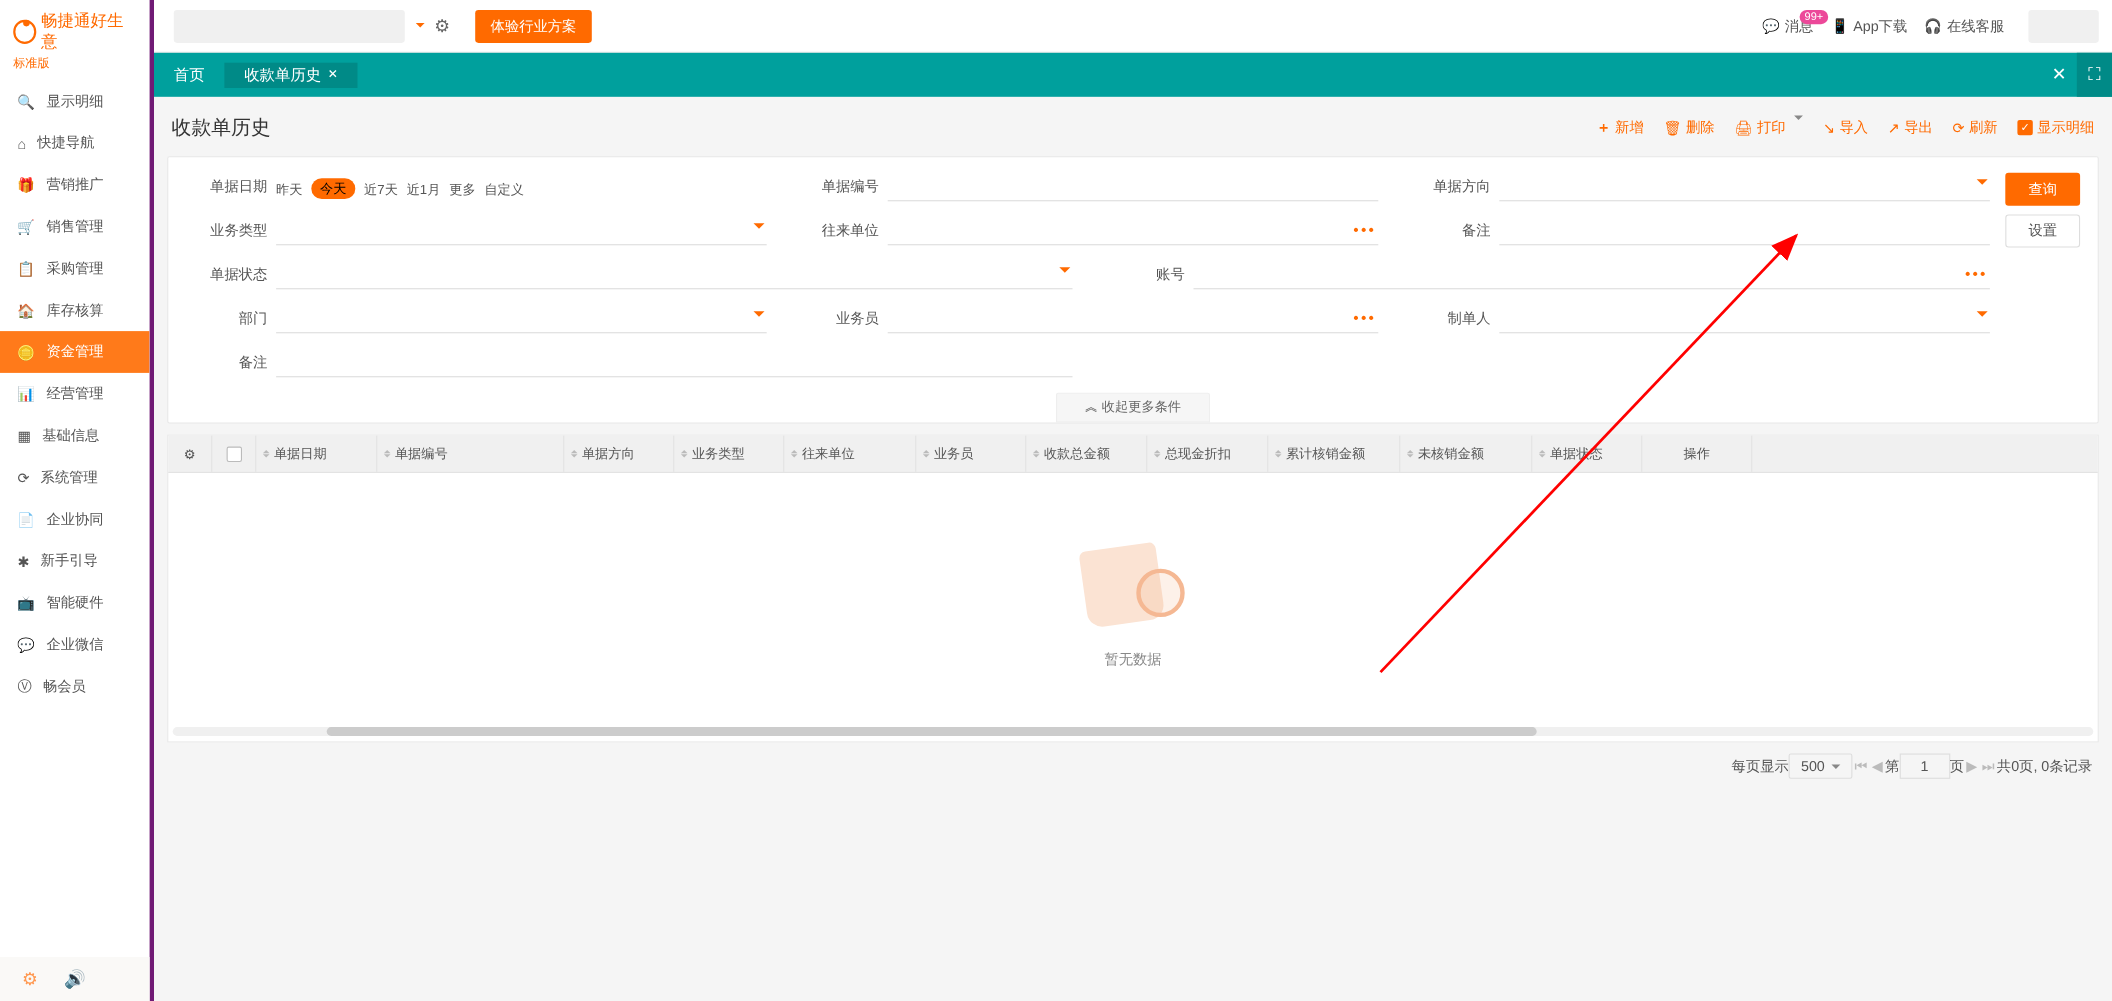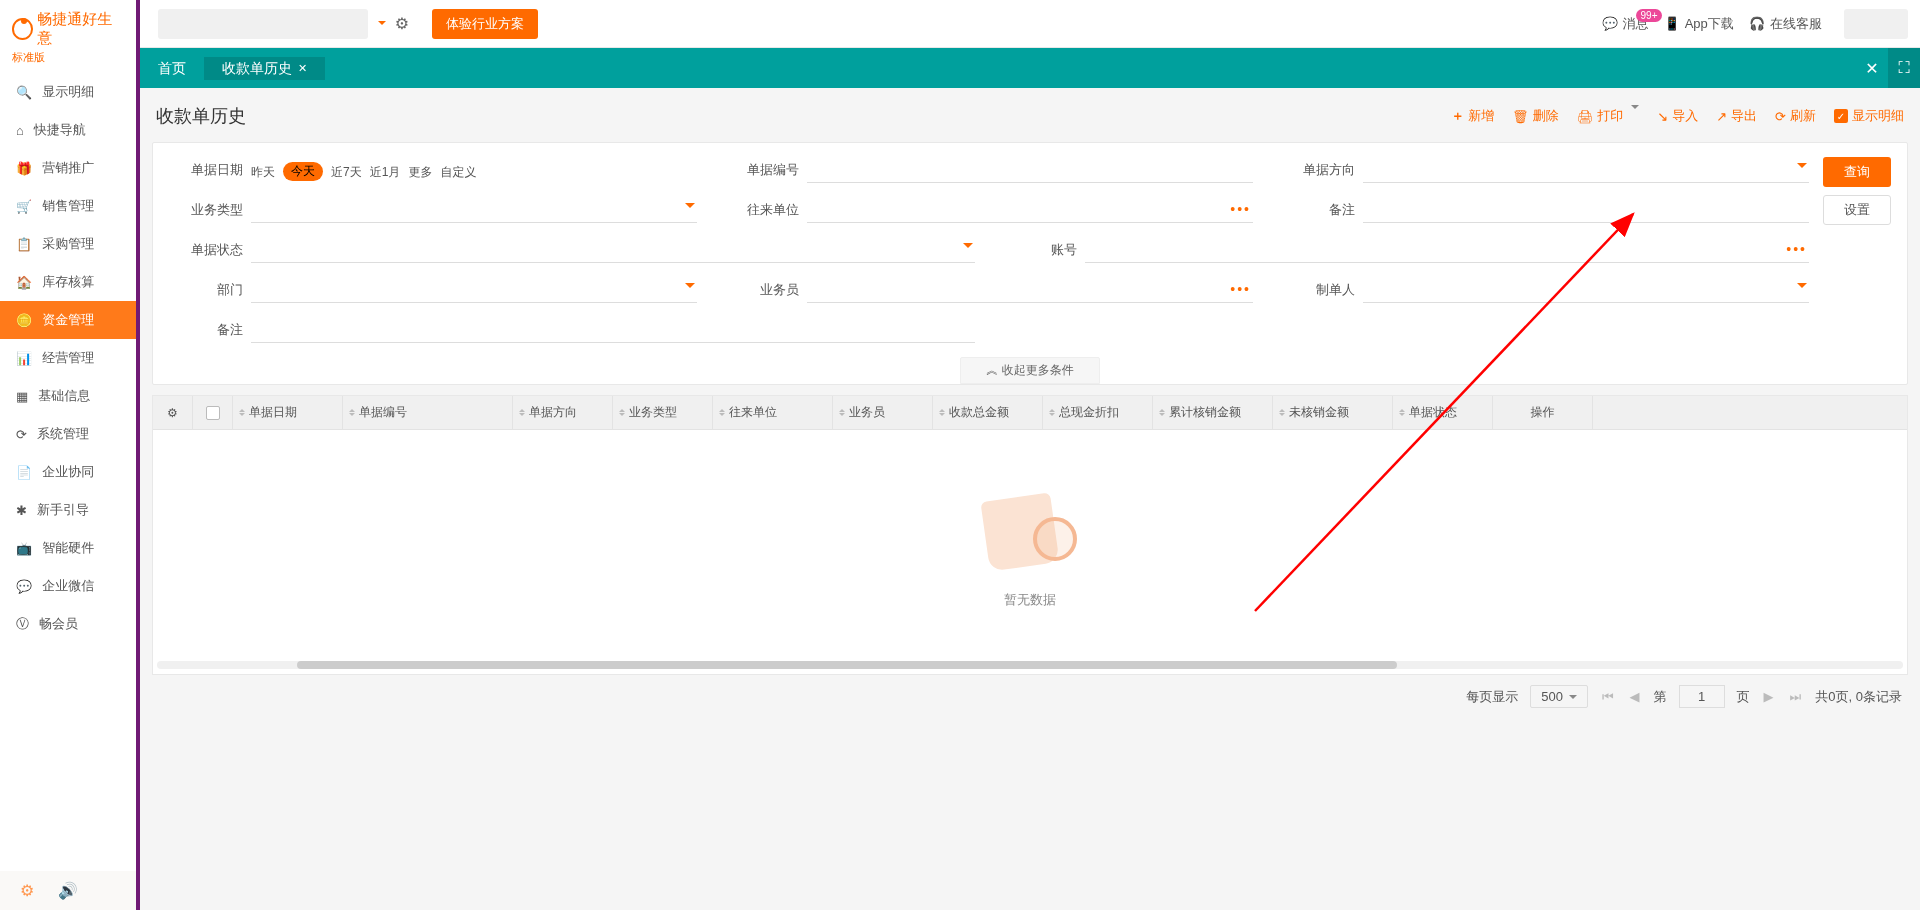--- a/index.html
+++ b/index.html
@@ -59,21 +59,21 @@
 .sort-icon .u { border-bottom-color:#bbb; }
 .sort-icon .d { border-top-color:#bbb; }
 .checkbox { width:14px; height:14px; border:1px solid #bbb; border-radius:2px; background:#fff; }
 .empty-state { flex:1; display:flex; flex-direction:column; align-items:center; justify-content:center; gap:14px; color:#888; font-size:13px; padding:40px 0; }
 .empty-img { width:110px; height:100px; position:relative; }
 .empty-img::before { content:""; position:absolute; left:10px; top:20px; width:70px; height:70px; background:#fbe3d3; border-radius:6px 6px 14px 14px; transform:rotate(-8deg); }
 .empty-img::after { content:""; position:absolute; right:8px; top:40px; width:36px; height:36px; border:4px solid #f5b893; border-radius:50%; background:rgba(245,184,147,.2); }
 .scrollbar-sim { height:18px; display:flex; align-items:center; padding:0 4px; }
 .scrollbar-sim .track { flex:1; height:8px; background:#f0f0f0; border-radius:4px; position:relative; }
 .scrollbar-sim .thumb { position:absolute; left:140px; top:0; width:1100px; height:8px; background:#ccc; border-radius:4px; }
-.pager-row { display:flex; align-items:center; justify-content:flex-end; gap:12px; padding:10px 6px 4px; font-size:13px; color:#555; flex-wrap:wrap; }
+.pager-row { display:flex; align-items:center; justify-content:flex-end; padding:10px 6px 4px; font-size:13px; color:#555; flex-wrap:wrap; }
 .pager-sel { border:1px solid #ddd; padding:3px 10px; display:flex; align-items:center; gap:6px; border-radius:2px;justify-content:flex-end; }
 .pager-sel:after { content:""; border:4px solid transparent; border-top-color:#888; margin-top:4px; }
 .pager-in { width:46px; border:1px solid #ddd; padding:3px 6px; text-align:center; }
 .pg-btn { color:#bbb; cursor:pointer; padding:0 2px; }
 .arrow-annot { position:absolute; pointer-events:none; z-index:5; }
 </style>
 </head>
 <body>
 
 <div class="sidebar">

